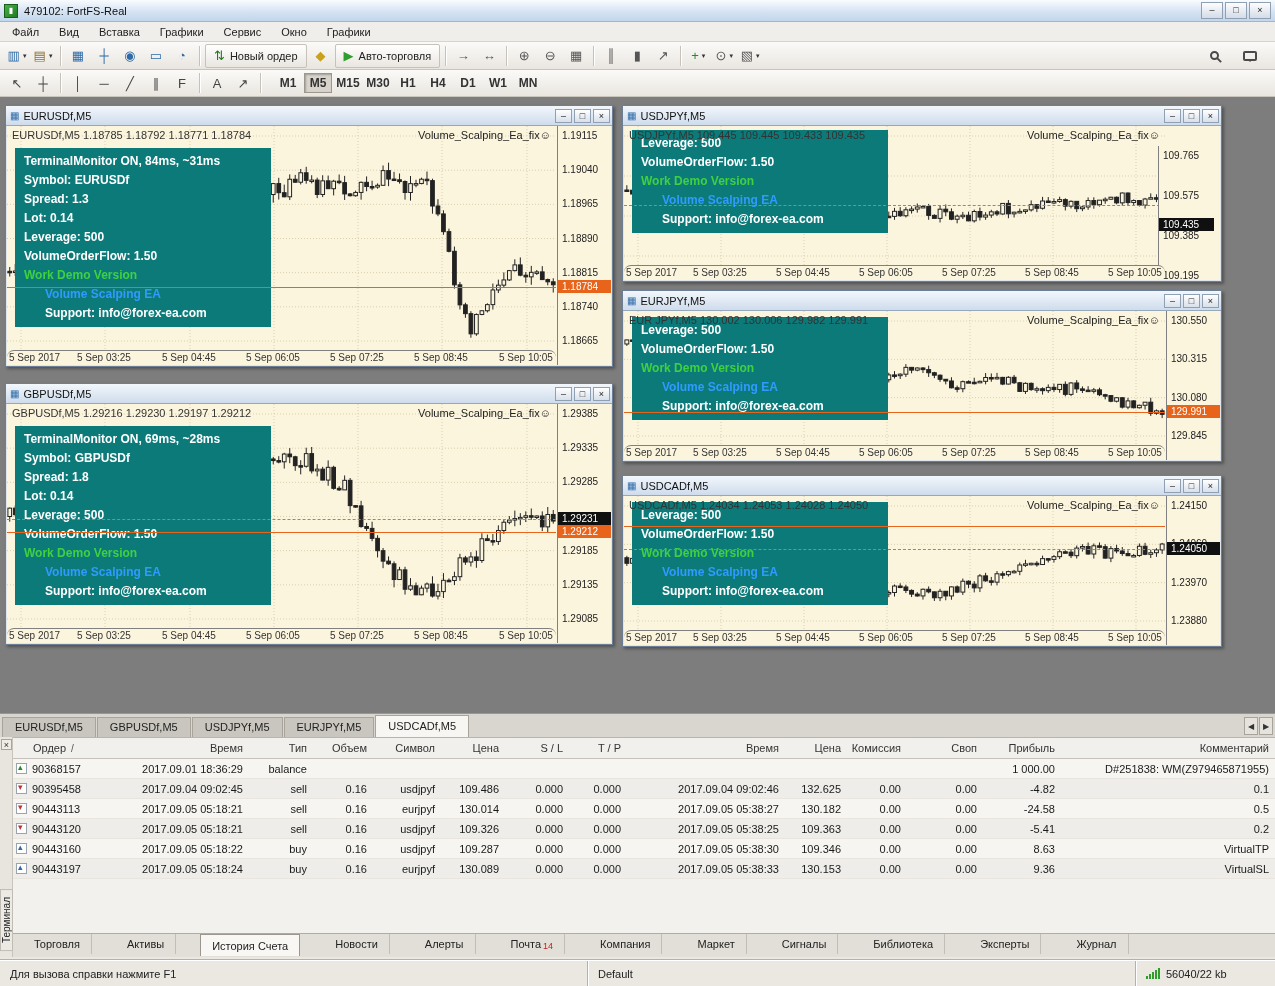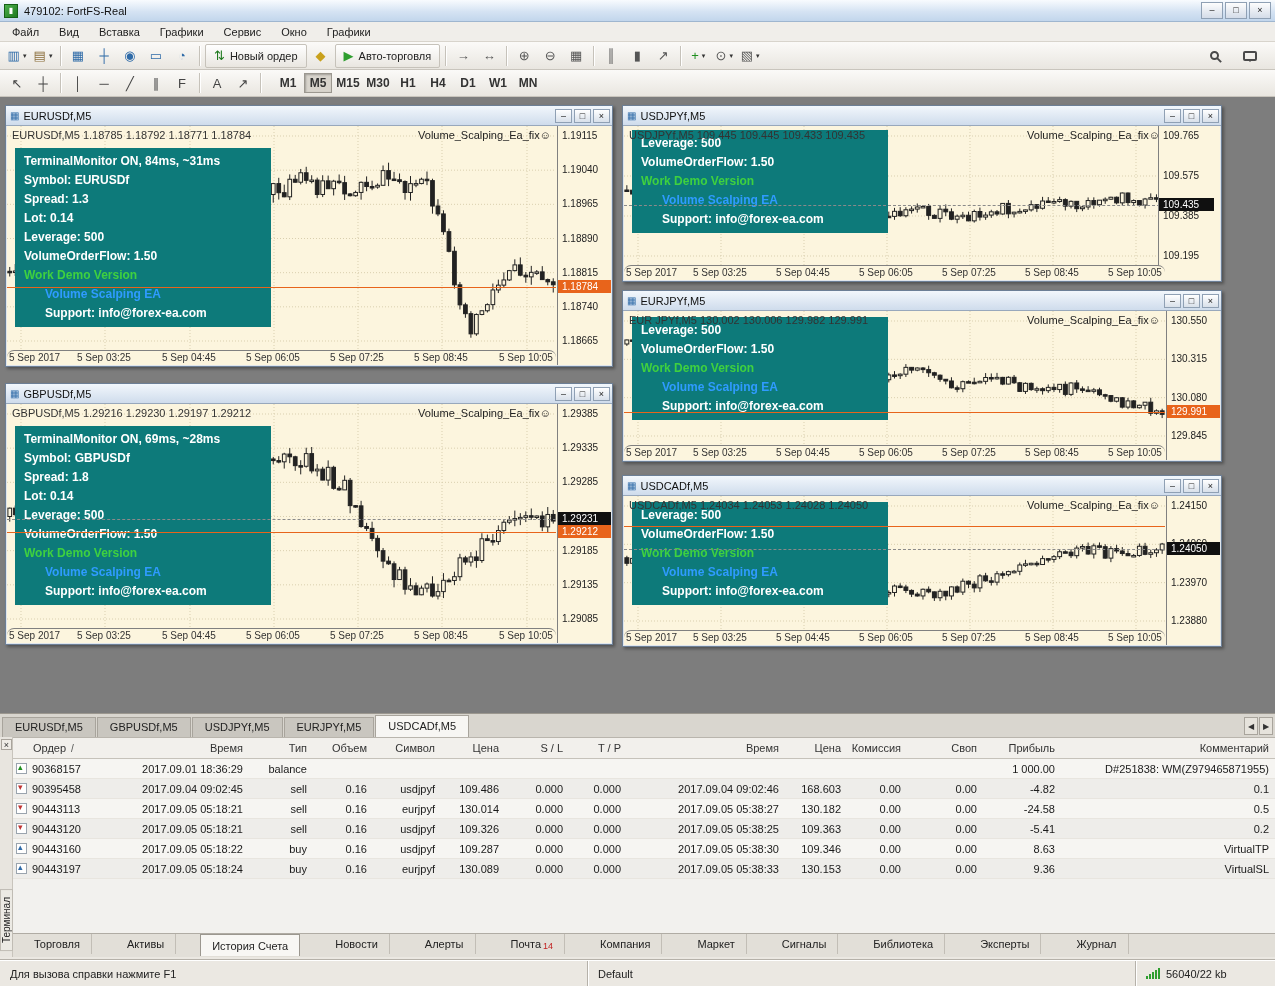--- a/index.html
+++ b/index.html
@@ -1045,21 +1045,21 @@
             <div class="overlay" style="top: 4px;">
               <div class="ovl c-w">Leverage: 500</div>
               <div class="ovl c-w">VolumeOrderFlow: 1.50</div>
               <div class="ovl c-g">Work Demo Version</div>
               <div class="ovl c-b ind">Volume Scalping EA</div>
               <div class="ovl c-w ind">Support: info@forex-ea.com</div>
             </div>
             <div class="ohlc">USDJPYf,M5 109.445 109.445 109.433 109.435</div>
             <div class="ealabel">Volume_Scalping_Ea_fix☺</div>
           </div>
-          <div class="scale" style="left: 534px;">
+          <div class="scale" style="left: 534px; margin-top: 20px;">
             <div class="tick" style="top: 4px;">109.765</div>
             <div class="tick" style="top: 44px;">109.575</div>
             <div class="tick" style="top: 84px;">109.385</div>
             <div class="tick" style="top: 124px;">109.195</div>
             <div class="pbadge bk" style="top: 72px;">109.435</div>
           </div>
           <div class="xaxis" style="width: 541px;">
             <div class="xlab" style="left: 2px;">5 Sep 2017</div>
             <div class="xlab" style="left: 69px;">5 Sep 03:25</div>
             <div class="xlab" style="left: 152px;">5 Sep 04:45</div>
@@ -1623,21 +1623,21 @@
             <span>90395458</span>
           </div>
           <div class="tcell">2017.09.04 09:02:45</div>
           <div class="tcell">sell</div>
           <div class="tcell">0.16</div>
           <div class="tcell">usdjpyf</div>
           <div class="tcell">109.486</div>
           <div class="tcell">0.000</div>
           <div class="tcell">0.000</div>
           <div class="tcell">2017.09.04 09:02:46</div>
-          <div class="tcell">168.603</div>
+          <div class="tcell">132.625</div>
           <div class="tcell">0.00</div>
           <div class="tcell">0.00</div>
           <div class="tcell">-4.82</div>
           <div class="tcell">0.1</div>
         </div>
         <div class="trow">
           <div class="tcell first">
             <span class="rowico sell"></span>
             <span>90443113</span>
           </div>

